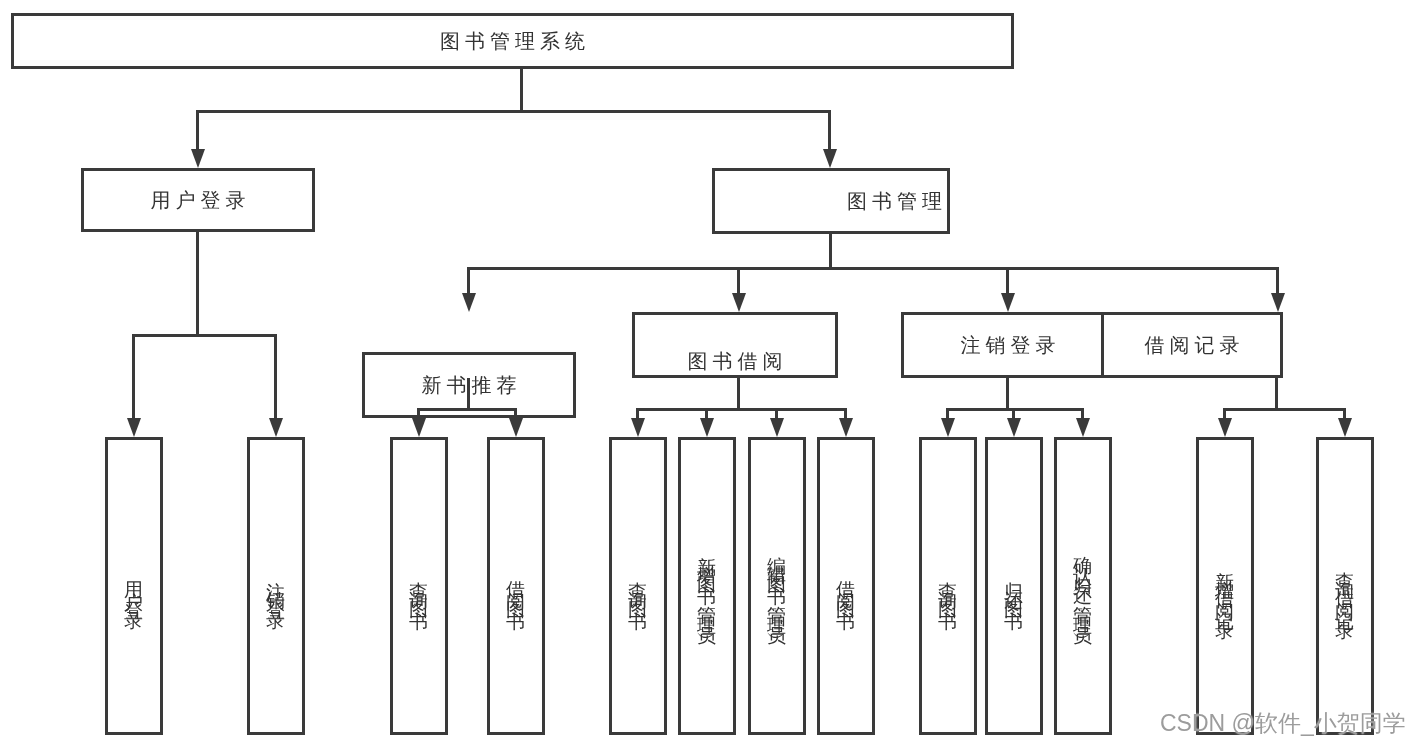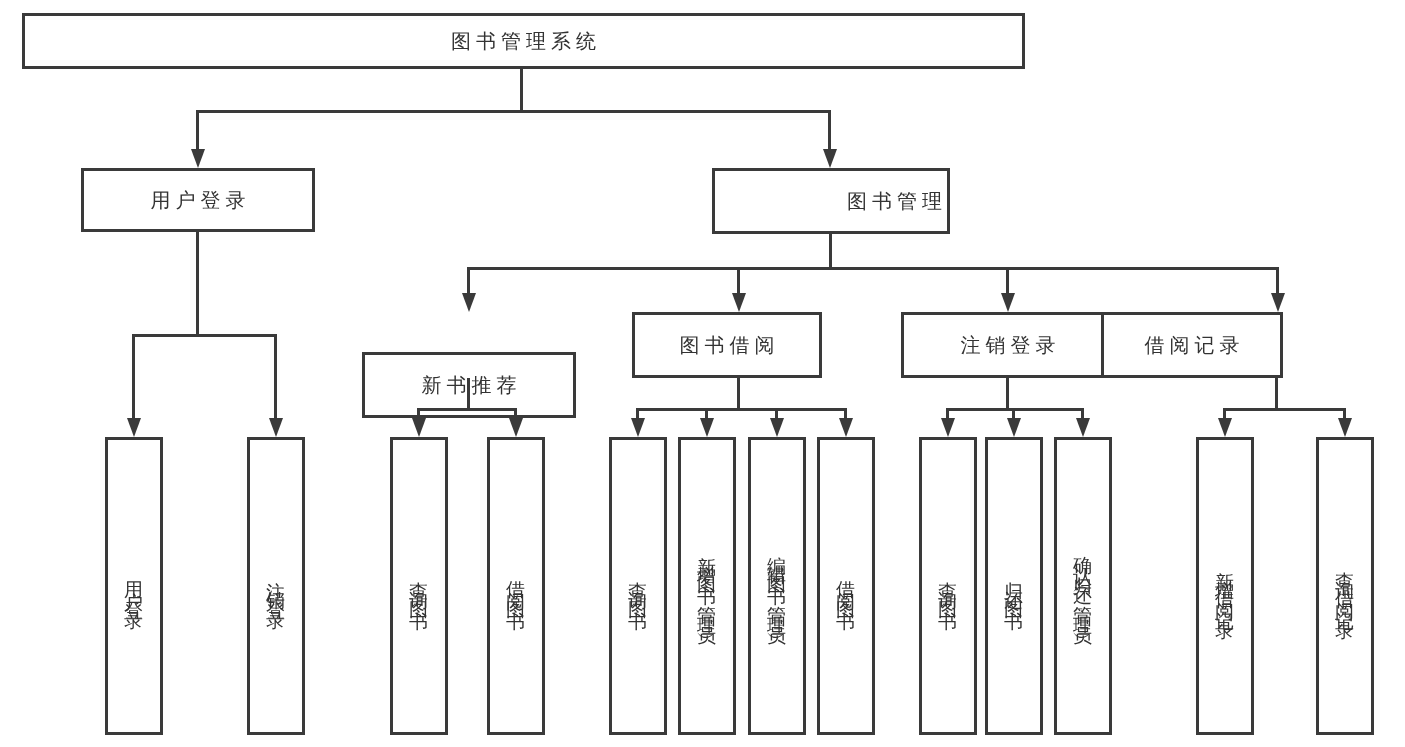--- a/index.html
+++ b/index.html
@@ -61,21 +61,21 @@
     color: #9c9c9c;
     white-space: nowrap;
     text-shadow: 0 0 2px #ffffff;
   }
 </style>
 </head>
 <body>
 
 <div class="stage">
 
-  <div class="node hnode" style="left:22px; top:13px; width:1003px; height:56px;">
+  <div class="node hnode" style="left:11px; top:13px; width:1003px; height:56px;">
     <span>图书管理系统</span>
   </div>
 
   <div class="vline" style="left:520px; top:69px; height:43px;"></div>
   <div class="hline" style="left:197px; top:110px; width:634px;"></div>
   <div class="vline" style="left:196px; top:110px; height:40px;"></div>
   <div class="arrow" style="left:191px; top:149px;"></div>
   <div class="vline" style="left:828px; top:110px; height:40px;"></div>
   <div class="arrow" style="left:823px; top:149px;"></div>
 
@@ -100,21 +100,21 @@
   <div class="vline" style="left:737px; top:267px; height:28px;"></div>
   <div class="arrow" style="left:732px; top:293px;"></div>
   <div class="vline" style="left:1006px; top:267px; height:28px;"></div>
   <div class="arrow" style="left:1001px; top:293px;"></div>
   <div class="vline" style="left:1276px; top:267px; height:28px;"></div>
   <div class="arrow" style="left:1271px; top:293px;"></div>
 
   <div class="node hnode" style="left:362px; top:312px; width:214px; height:66px;margin-top:40px;">
     <span>新书推荐</span>
   </div>
-  <div class="node hnode" style="left:632px; top:312px; width:190px; height:66px;">
+  <div class="node hnode" style="left:632px; top:312px; width:206px; height:66px;align-items:flex-end;">
     <span>图书借阅</span>
   </div>
   <div class="node hnode" style="left:901px; top:312px; width:214px; height:66px;">
     <span>注销登录</span>
   </div>
   <div class="node hnode" style="left:1101px; top:312px; width:182px; height:66px;">
     <span>借阅记录</span>
   </div>
 
   <div class="vline" style="left:467px; top:378px; height:33px;"></div>
@@ -188,14 +188,15 @@
     <span>确认归还（管理员）</span>
   </div>
 
   <div class="node vnode" style="left:1196px; top:437px; width:58px; height:298px;">
     <span>新增借阅记录</span>
   </div>
   <div class="node vnode" style="left:1316px; top:437px; width:58px; height:298px;">
     <span>查询借阅记录</span>
   </div>
 
+  <div class="watermark">CSDN @软件_小贺同学</div>
 
 </div>
 
 </body></html>

